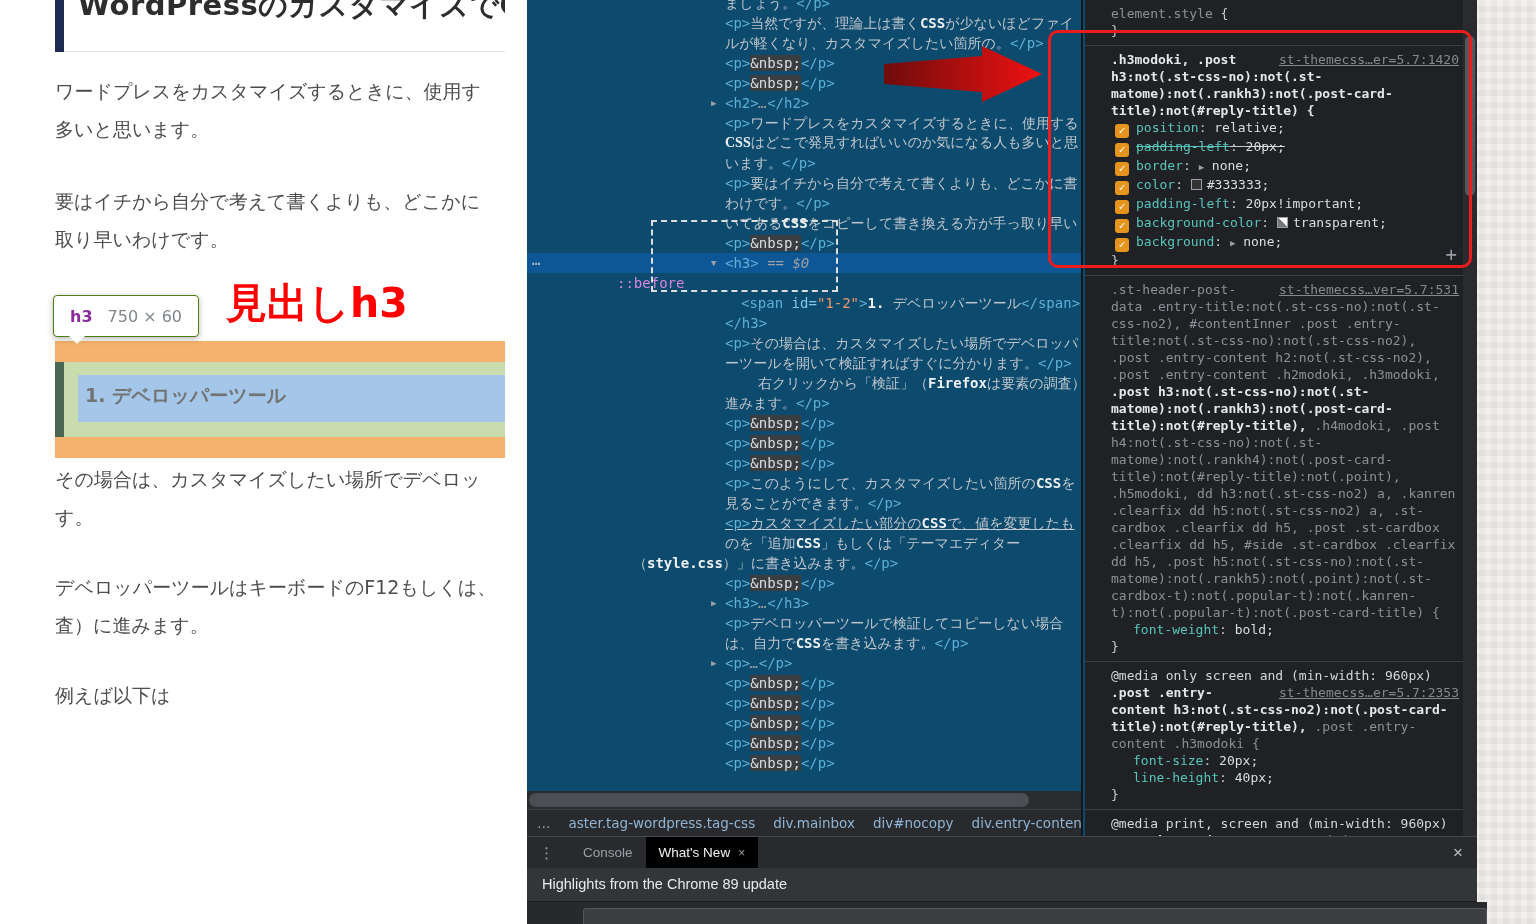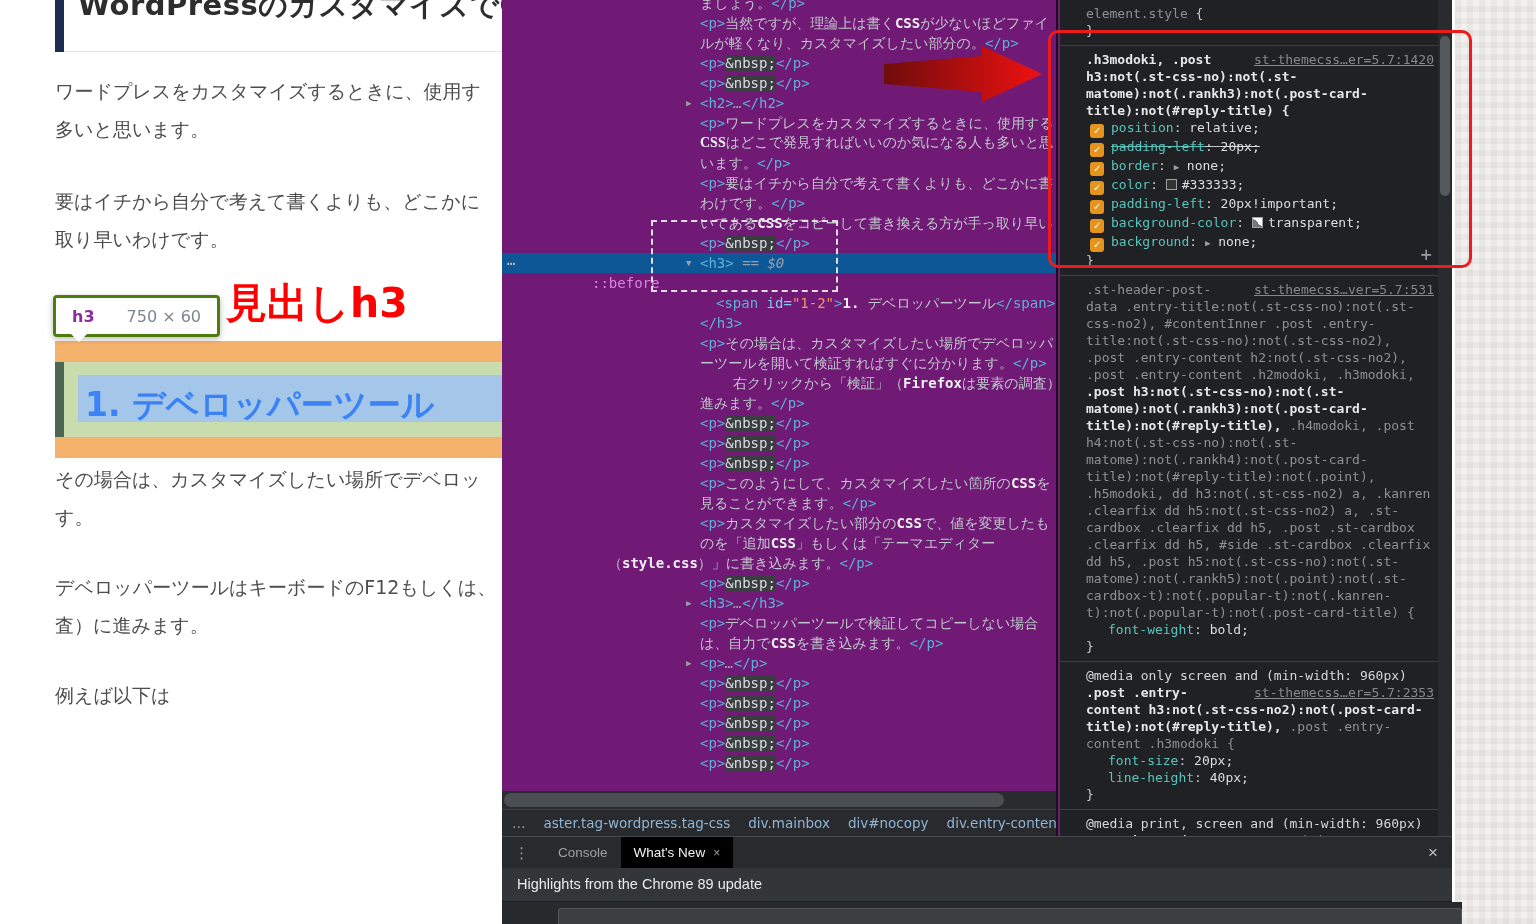--- a/index.html
+++ b/index.html
@@ -13,39 +13,39 @@
   .webpage { position:absolute; left:0; top:0; width:505px; height:924px; background:#fff; overflow:hidden; }
   .title-accent { position:absolute; left:55px; top:0; width:9px; height:52px; background:#1d2c50; }
   .page-title { position:absolute; left:78px; top:-14px; font-size:29px; font-weight:700; color:#2d2d2d; white-space:nowrap; letter-spacing:.5px; }
   .title-underline { position:absolute; left:64px; top:51px; width:441px; height:1px; background:#e2e5e8; }
   .para { position:absolute; left:55px; width:560px; font-size:19px; color:#4d4d4d; }
   .pline { height:38px; line-height:38px; white-space:nowrap; }
   .para-0 { top:72px; } .para-1 { top:182px; } .para-2 { top:460px; } .para-3 { top:568px; } .para-4 { top:676px; }
 
   
   .inspect-tooltip { position:absolute; left:53px; top:295px; height:42px; padding:0 16px;
-    background:#fff; border:3px solid #4d7c0f; border-radius:4px; box-shadow:0 2px 6px rgba(0,0,0,.28);
-    display:flex; align-items:center; gap:32px; font-size:16px; z-index:12; }
+    background:#fff; border:1px solid #4d7c0f; border-radius:4px; box-shadow:0 2px 6px rgba(0,0,0,.28);
+    display:flex; align-items:center; gap:15px; font-size:16px; z-index:12; }
   .inspect-tooltip:after { content:""; position:absolute; left:15px; bottom:-8px;
     border-left:8px solid transparent; border-right:8px solid transparent; border-top:8px solid #fff; }
   .tt-tag { color:#8a2b9e; font-weight:700; }
   .tt-dims { color:#80868b; }
 
   .annotation-heading { position:absolute; left:226px; top:276px; font-size:41px; font-weight:700; color:#ff0000; z-index:11; }
 
   
   .hl-margin-top    { position:absolute; left:55px; top:341px; width:450px; height:21px; background:#f5b26d; }
   .hl-padding       { position:absolute; left:64px; top:362px; width:441px; height:75px; background:#c8dcae; }
   .hl-border-left   { position:absolute; left:55px; top:362px; width:9px;  height:75px; background:#4b6751; }
   .hl-content       { position:absolute; left:78px; top:375px; width:427px; height:47px; background:#a3c6e9; }
   .hl-margin-bottom { position:absolute; left:55px; top:437px; width:450px; height:21px; background:#f5b26d; }
-  .page-heading { position:absolute; left:85px; top:383px; font-size:33px; font-weight:700; color:#3b82f6; }
-
-  
-  .devtools { position:absolute; left:502px; top:0; width:950px; height:924px; background:#701a75; }
+  .page-heading { position:absolute; left:85px; top:383px; font-size:19px; font-weight:700; color:#737373; }
+
+  
+  .devtools { position:absolute; left:527px; top:0; width:950px; height:924px; background:#0c4a6e; }
 
   .elements-panel { position:absolute; left:0; top:0; width:556px; height:836px; overflow:hidden; border-right:2px solid #141517; }
   .el-tree { position:absolute; left:0; top:-7px; width:556px; }
   .el-line { position:relative; height:20px; line-height:20px; font-family:"DejaVu Sans Mono", monospace; font-size:14px; white-space:nowrap; color:#c5cad1; }
   .el-line.sel { background:#0d5797; }
   .el-arrow { position:absolute; left:184px; top:0; font-size:9px; color:#9aa0a6; }
   .el-pre { position:absolute; left:5px; color:#b9bec3; }
   .sg-tag { color:#5db0d7; }
   .sg-text { color:#c0c6cc; }
   .sg-lat { color:#eef1f3; font-weight:600; }
@@ -164,21 +164,21 @@
   </div>
 
   <div class="texture-strip"></div>
 
   <div class="devtools">
 
     <div class="elements-panel">
       <div class="el-tree">
           <div class="el-line" style="padding-left: 198px;"><span class="sg-text">ましょう。</span><span class="sg-tag">&lt;/p&gt;</span></div>
           <div class="el-line" style="padding-left: 198px;"><span class="sg-tag">&lt;p&gt;</span><span class="sg-text">当然ですが、理論上は書く</span><span class="sg-lat">CSS</span><span class="sg-text">が少ないほどファイ</span></div>
-          <div class="el-line" style="padding-left: 198px;"><span class="sg-text">ルが軽くなり、カスタマイズしたい部分の。</span><span class="sg-tag">&lt;/p&gt;</span></div>
+          <div class="el-line" style="padding-left: 198px;"><span class="sg-text">ルが軽くなり、カスタマイズしたい箇所の。</span><span class="sg-tag">&lt;/p&gt;</span></div>
           <div class="el-line" style="padding-left: 198px;"><span class="sg-tag">&lt;p&gt;</span><span class="sg-entity">&amp;nbsp;</span><span class="sg-tag">&lt;/p&gt;</span></div>
           <div class="el-line" style="padding-left: 198px;"><span class="sg-tag">&lt;p&gt;</span><span class="sg-entity">&amp;nbsp;</span><span class="sg-tag">&lt;/p&gt;</span></div>
           <div class="el-line" style="padding-left: 198px;"><span class="el-arrow">▶</span><span class="sg-tag">&lt;h2&gt;</span><span class="sg-dim eq">…</span><span class="sg-tag">&lt;/h2&gt;</span></div>
           <div class="el-line" style="padding-left: 198px;"><span class="sg-tag">&lt;p&gt;</span><span class="sg-text">ワードプレスをカスタマイズするときに、使用する</span></div>
           <div class="el-line" style="padding-left: 198px; font-family: Liberation Serif, serif;"><span class="sg-lat">CSS</span><span class="sg-text">はどこで発見すればいいのか気になる人も多いと思</span></div>
           <div class="el-line" style="padding-left: 198px;"><span class="sg-text">います。</span><span class="sg-tag">&lt;/p&gt;</span></div>
           <div class="el-line" style="padding-left: 198px;"><span class="sg-tag">&lt;p&gt;</span><span class="sg-text">要はイチから自分で考えて書くよりも、どこかに書</span></div>
           <div class="el-line" style="padding-left: 198px;"><span class="sg-text">わけです。</span><span class="sg-tag">&lt;/p&gt;</span></div>
           <div class="el-line" style="padding-left: 198px;"><span class="sg-text">いてある</span><span class="sg-lat">CSS</span><span class="sg-text">をコピーして書き換える方が手っ取り早い</span></div>
           <div class="el-line" style="padding-left: 198px;"><span class="sg-tag">&lt;p&gt;</span><span class="sg-entity">&amp;nbsp;</span><span class="sg-tag">&lt;/p&gt;</span></div>
@@ -188,21 +188,21 @@
           <div class="el-line" style="padding-left: 198px;"><span class="sg-tag">&lt;/h3&gt;</span></div>
           <div class="el-line" style="padding-left: 198px;"><span class="sg-tag">&lt;p&gt;</span><span class="sg-text">その場合は、カスタマイズしたい場所でデベロッパ</span></div>
           <div class="el-line" style="padding-left: 198px;"><span class="sg-text">ーツールを開いて検証すればすぐに分かります。</span><span class="sg-tag">&lt;/p&gt;</span></div>
           <div class="el-line" style="padding-left: 198px; margin-left: 33px;"><span class="sg-text">右クリックから「検証」（</span><span class="sg-lat">Firefox</span><span class="sg-text">は要素の調査）に</span></div>
           <div class="el-line" style="padding-left: 198px;"><span class="sg-text">進みます。</span><span class="sg-tag">&lt;/p&gt;</span></div>
           <div class="el-line" style="padding-left: 198px;"><span class="sg-tag">&lt;p&gt;</span><span class="sg-entity">&amp;nbsp;</span><span class="sg-tag">&lt;/p&gt;</span></div>
           <div class="el-line" style="padding-left: 198px;"><span class="sg-tag">&lt;p&gt;</span><span class="sg-entity">&amp;nbsp;</span><span class="sg-tag">&lt;/p&gt;</span></div>
           <div class="el-line" style="padding-left: 198px;"><span class="sg-tag">&lt;p&gt;</span><span class="sg-entity">&amp;nbsp;</span><span class="sg-tag">&lt;/p&gt;</span></div>
           <div class="el-line" style="padding-left: 198px;"><span class="sg-tag">&lt;p&gt;</span><span class="sg-text">このようにして、カスタマイズしたい箇所の</span><span class="sg-lat">CSS</span><span class="sg-text">を</span></div>
           <div class="el-line" style="padding-left: 198px;"><span class="sg-text">見ることができます。</span><span class="sg-tag">&lt;/p&gt;</span></div>
-          <div class="el-line" style="padding-left: 198px;"><span class="sg-tag">&lt;p&gt;</span><span class="sg-text">カスタマイズしたい部分の</span><span class="sg-lat">CSS</span><span class="sg-text">で、値を変更したも</span></div>
+          <div class="el-line" style="padding-left: 198px; text-decoration: underline;"><span class="sg-tag">&lt;p&gt;</span><span class="sg-text">カスタマイズしたい部分の</span><span class="sg-lat">CSS</span><span class="sg-text">で、値を変更したも</span></div>
           <div class="el-line" style="padding-left: 198px;"><span class="sg-text">のを「追加</span><span class="sg-lat">CSS</span><span class="sg-text">」もしくは「テーマエディター</span></div>
           <div class="el-line" style="padding-left: 106px;"><span class="sg-text">（</span><span class="sg-lat">style.css</span><span class="sg-text">）」に書き込みます。</span><span class="sg-tag">&lt;/p&gt;</span></div>
           <div class="el-line" style="padding-left: 198px;"><span class="sg-tag">&lt;p&gt;</span><span class="sg-entity">&amp;nbsp;</span><span class="sg-tag">&lt;/p&gt;</span></div>
           <div class="el-line" style="padding-left: 198px;"><span class="el-arrow">▶</span><span class="sg-tag">&lt;h3&gt;</span><span class="sg-dim eq">…</span><span class="sg-tag">&lt;/h3&gt;</span></div>
           <div class="el-line" style="padding-left: 198px;"><span class="sg-tag">&lt;p&gt;</span><span class="sg-text">デベロッパーツールで検証してコピーしない場合</span></div>
           <div class="el-line" style="padding-left: 198px;"><span class="sg-text">は、自力で</span><span class="sg-lat">CSS</span><span class="sg-text">を書き込みます。</span><span class="sg-tag">&lt;/p&gt;</span></div>
           <div class="el-line" style="padding-left: 198px;"><span class="el-arrow">▶</span><span class="sg-tag">&lt;p&gt;</span><span class="sg-dim eq">…</span><span class="sg-tag">&lt;/p&gt;</span></div>
           <div class="el-line" style="padding-left: 198px;"><span class="sg-tag">&lt;p&gt;</span><span class="sg-entity">&amp;nbsp;</span><span class="sg-tag">&lt;/p&gt;</span></div>
           <div class="el-line" style="padding-left: 198px;"><span class="sg-tag">&lt;p&gt;</span><span class="sg-entity">&amp;nbsp;</span><span class="sg-tag">&lt;/p&gt;</span></div>
           <div class="el-line" style="padding-left: 198px;"><span class="sg-tag">&lt;p&gt;</span><span class="sg-entity">&amp;nbsp;</span><span class="sg-tag">&lt;/p&gt;</span></div>

